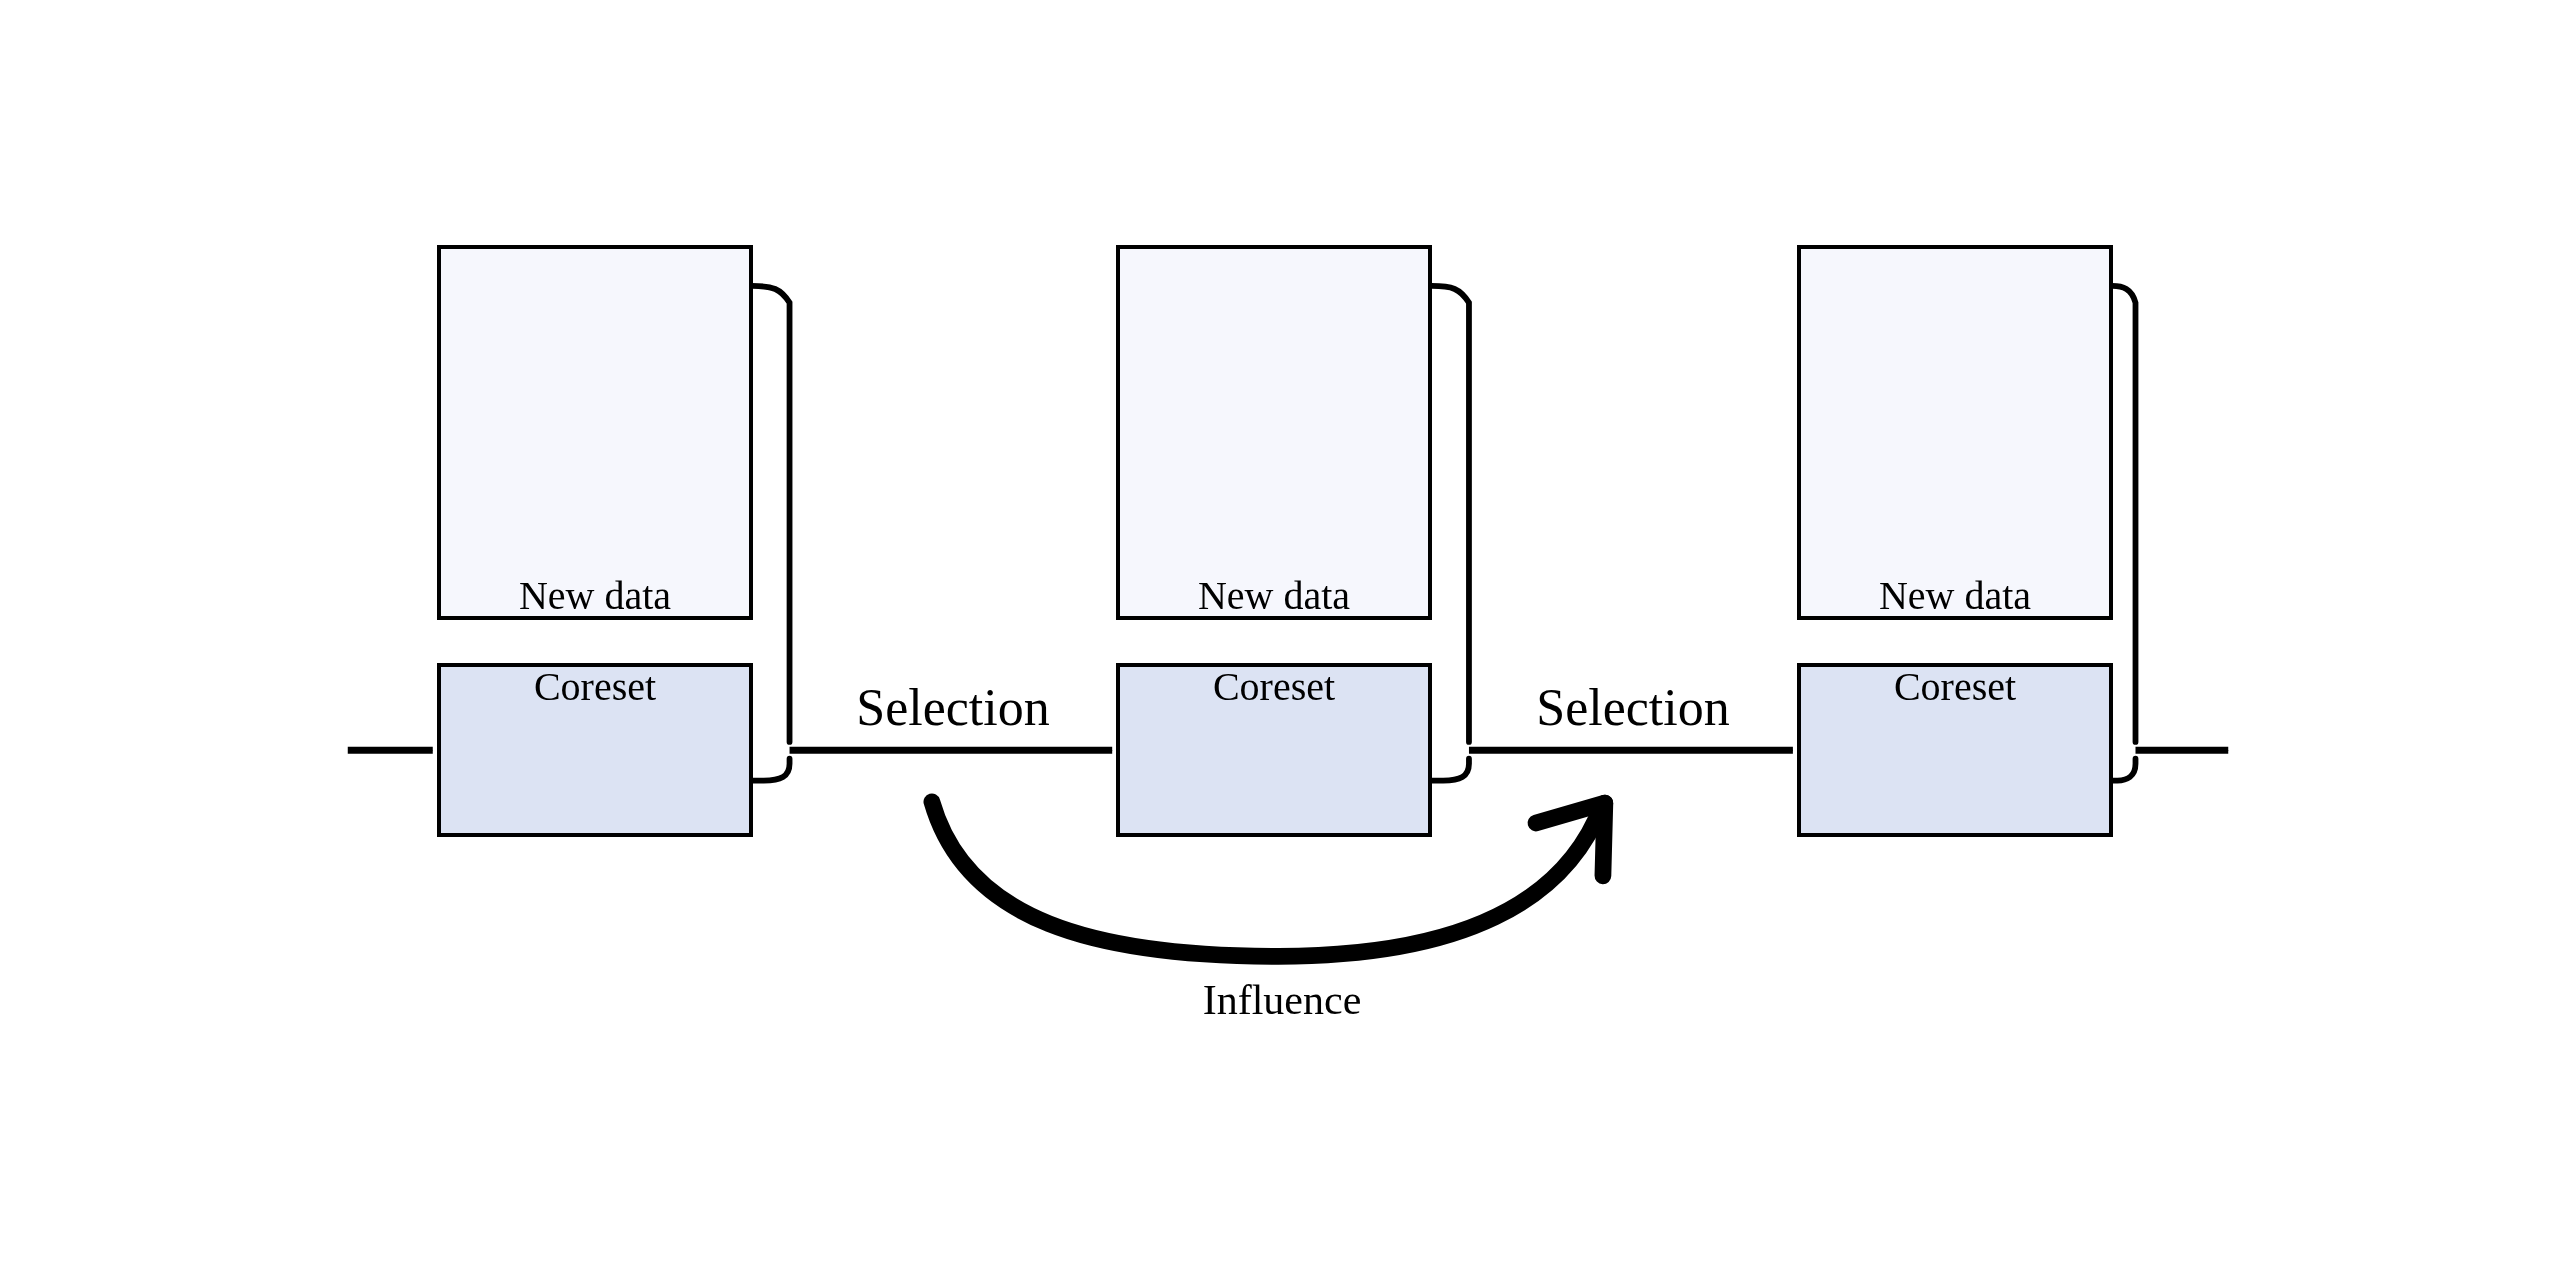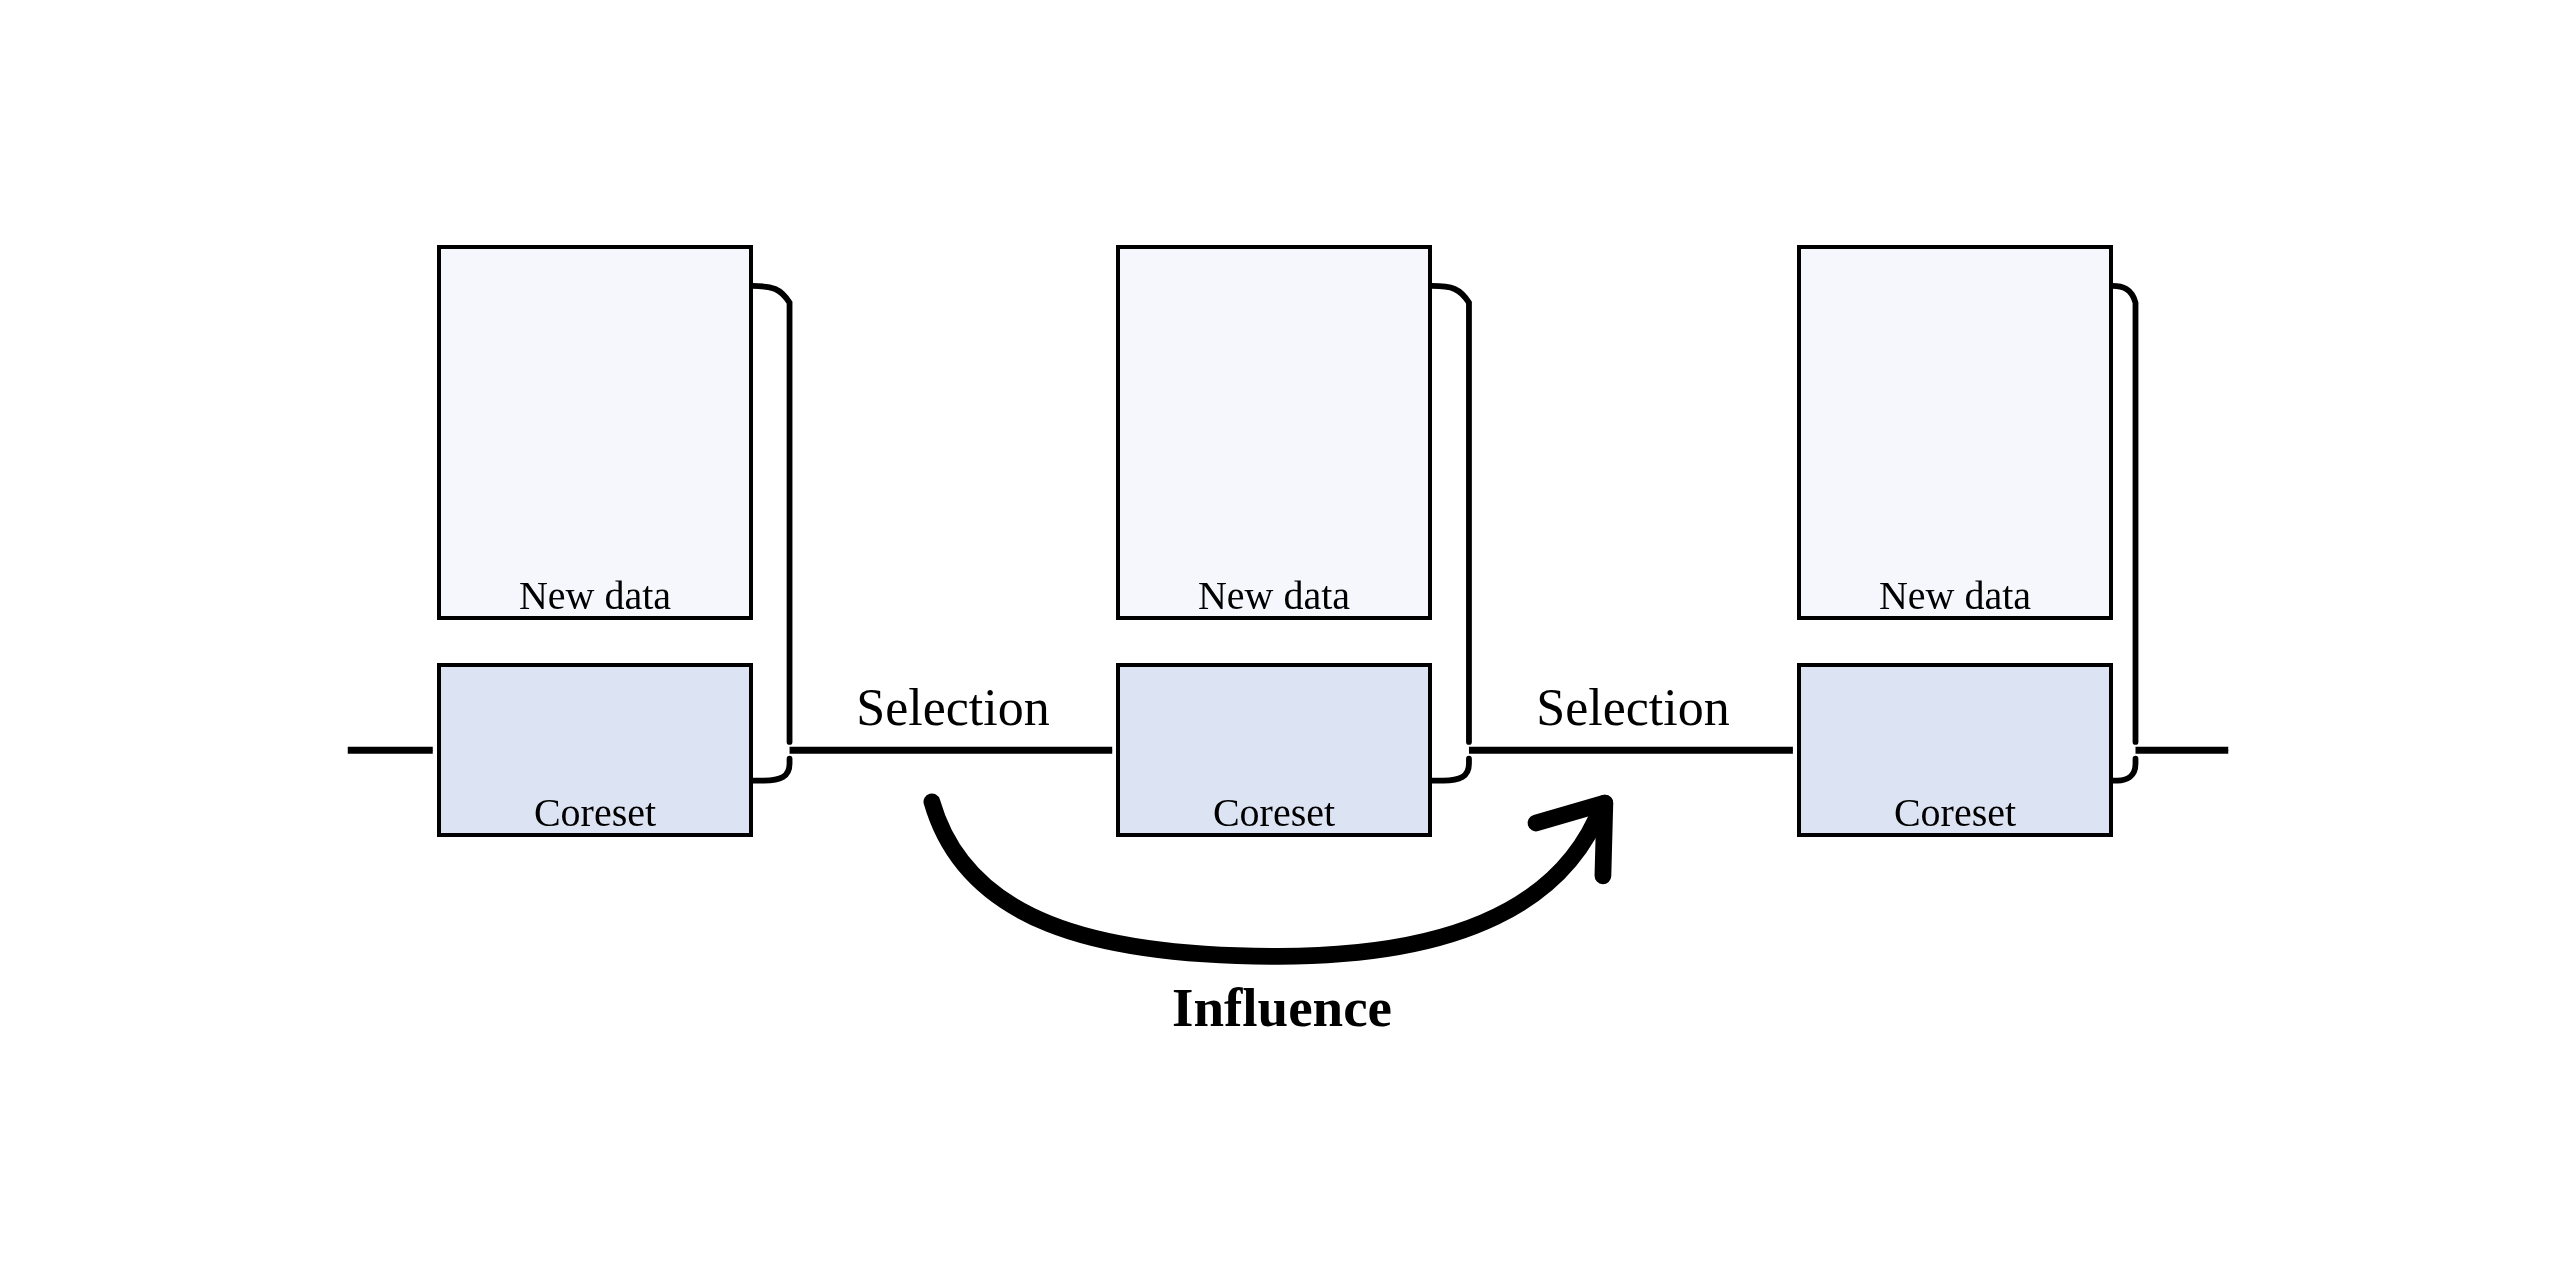--- a/index.html
+++ b/index.html
@@ -28,21 +28,21 @@
     border: 4.5px solid #000000;
     display: flex;
     align-items: flex-end;
     justify-content: center;
   }
   .stage-box.newdata {
     background: #f6f7fd;
   }
   .stage-box.coreset {
     background: #dce3f3;
-    align-items: flex-end;
+    align-items: flex-start;
   }
   .box-label {
     font-family: "Liberation Serif", "DejaVu Serif", serif;
     font-size: 40px;
     color: #000000;
     line-height: 1;
     white-space: nowrap;
   }
   .newdata .box-label {
     margin-top: 48px;
@@ -51,22 +51,22 @@
     position: absolute;
     font-family: "Liberation Serif", "DejaVu Serif", serif;
     font-size: 52px;
     color: #000000;
     white-space: nowrap;
     text-align: center;
   }
   .influence-label {
     position: absolute;
     font-family: "Liberation Serif", "DejaVu Serif", serif;
-    font-weight: bold;
-    font-size: 55px;
+    font-weight: normal;
+    font-size: 42px;
     color: #000000;
     white-space: nowrap;
     text-align: center;
   }
 </style>
 </head>
 <body>
 
 <div id="canvas">
 

